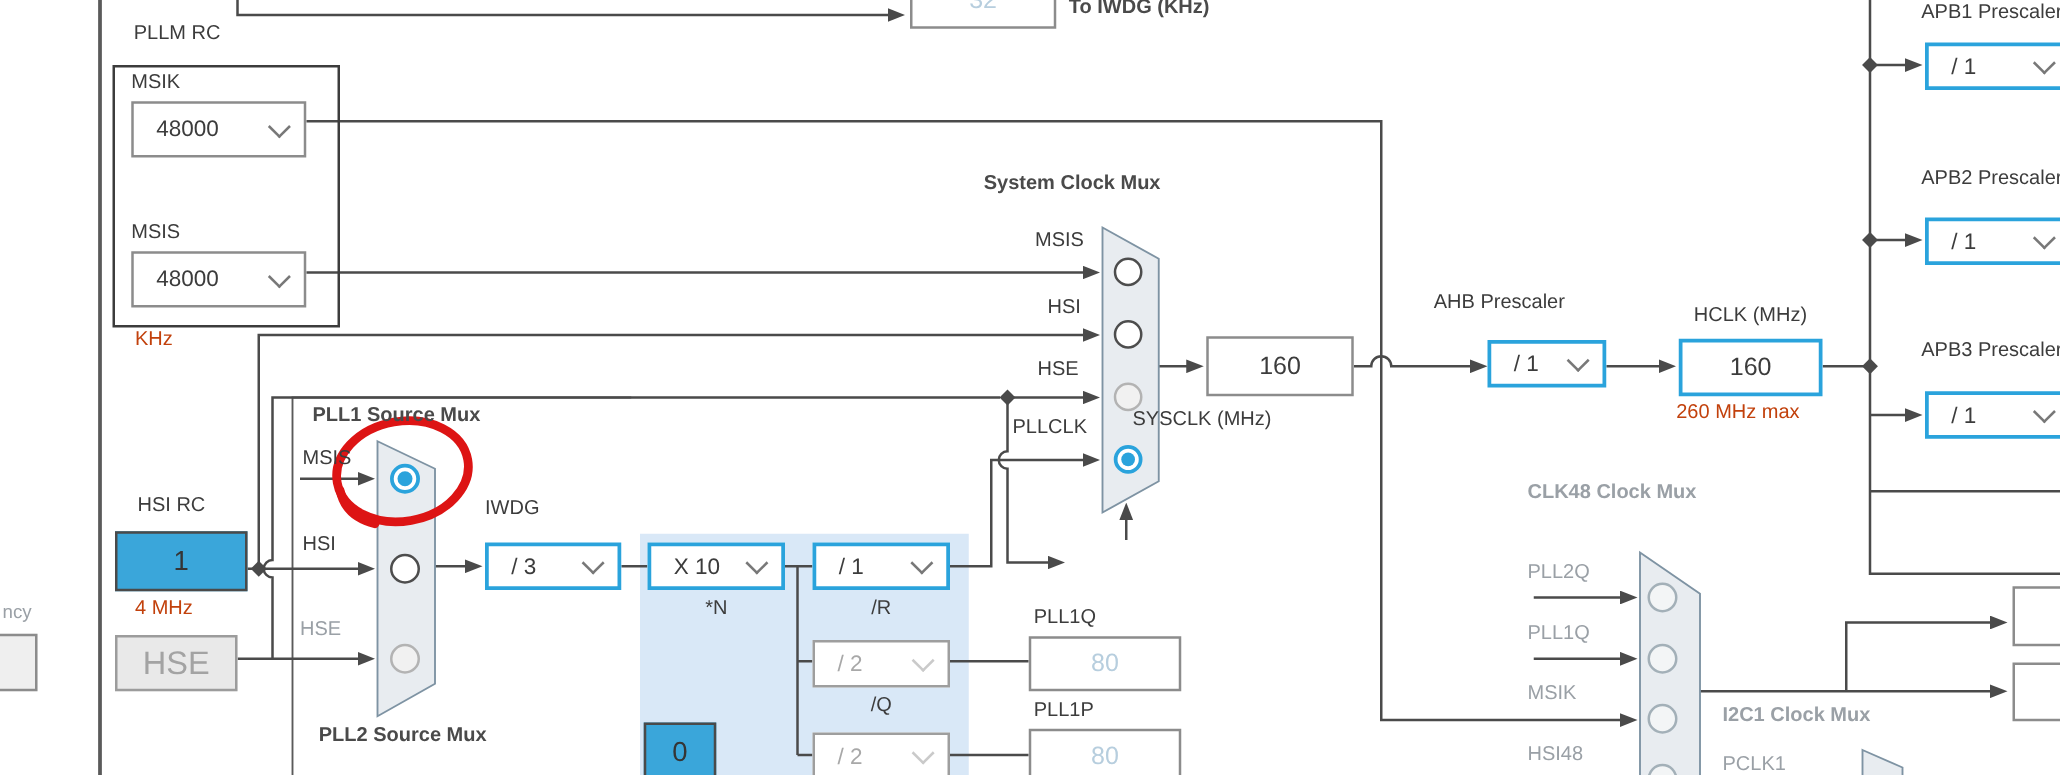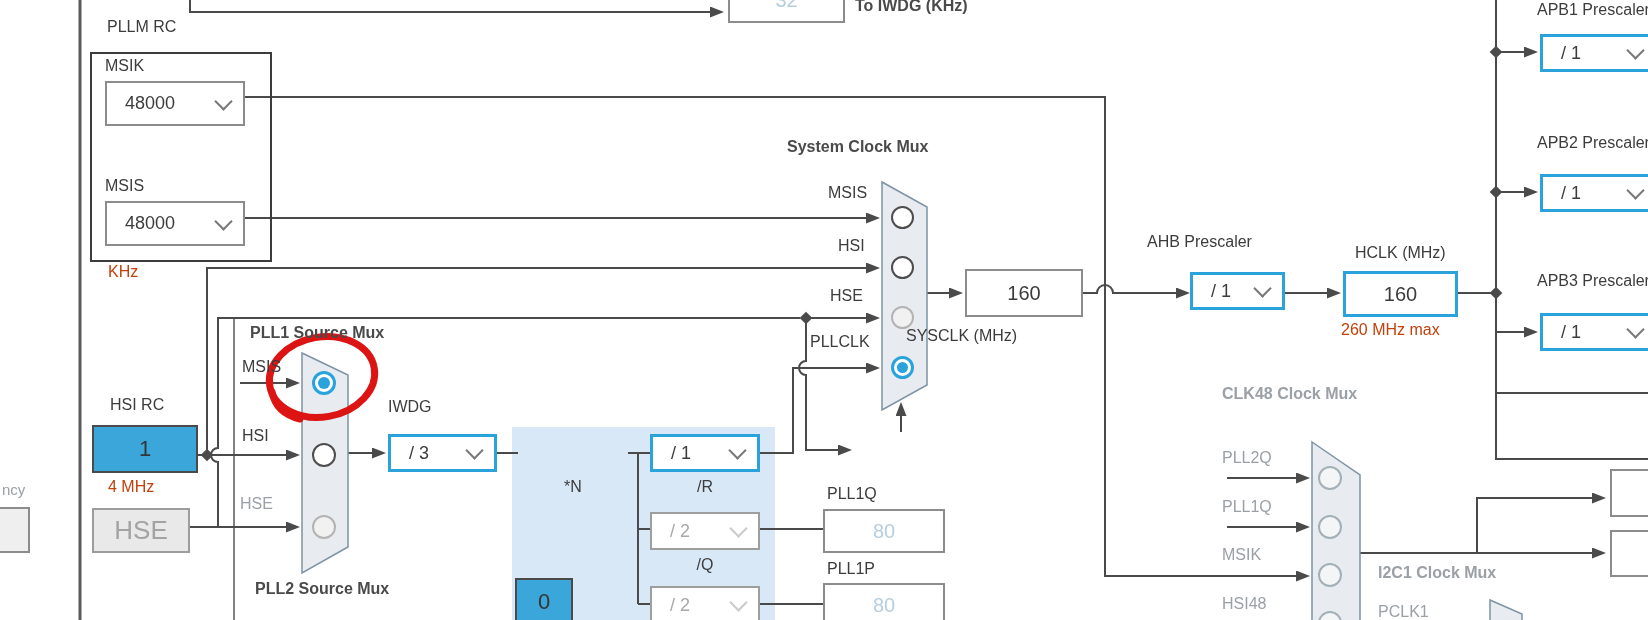--- a/index.html
+++ b/index.html
@@ -164,20 +164,24 @@
   <div class="radio s" style="left:312px;top:371px;width:24px;height:24px;"></div>
   <div class="radio n" style="left:312px;top:443px;width:24px;height:24px;"></div>
   <div class="radio d" style="left:312px;top:515px;width:24px;height:24px;"></div>
   <div class="lbl b" style="left:255px;top:580px;">PLL2 Source Mux</div>
 
   <div class="lbl big" style="left:388px;top:398px;">IWDG</div>
   <div class="dd" style="left:388px;top:434px;width:109px;height:38px;">
     <span class="v">/ 3</span>
     <span class="chev"></span>
   </div>
+  <div class="dd" style="left:518px;top:434px;width:110px;height:38px;">
+    <span class="v">X 10</span>
+    <span class="chev"></span>
+  </div>
   <div class="lbl big" style="left:518px;top:478px;width:110px;text-align:center;">*N</div>
   <div class="dd" style="left:650px;top:434px;width:110px;height:38px;">
     <span class="v">/ 1</span>
     <span class="chev"></span>
   </div>
   <div class="lbl big" style="left:650px;top:478px;width:110px;text-align:center;">/R</div>
   <div class="dd dis" style="left:650px;top:512px;width:110px;height:38px;">
     <span class="v">/ 2</span>
     <span class="chev"></span>
   </div>

